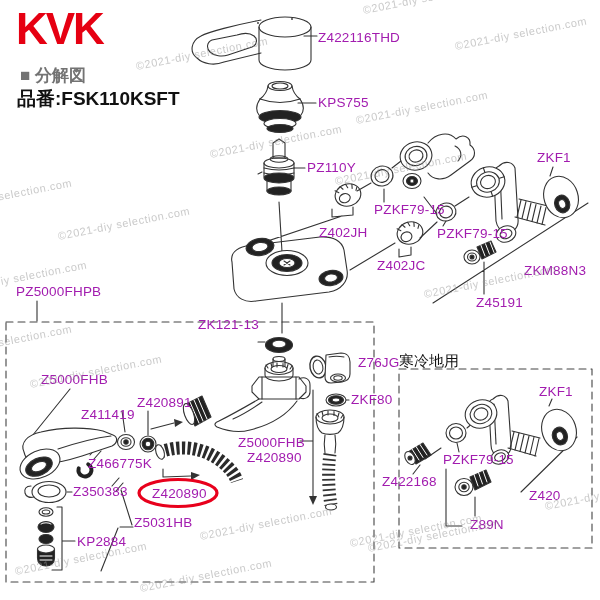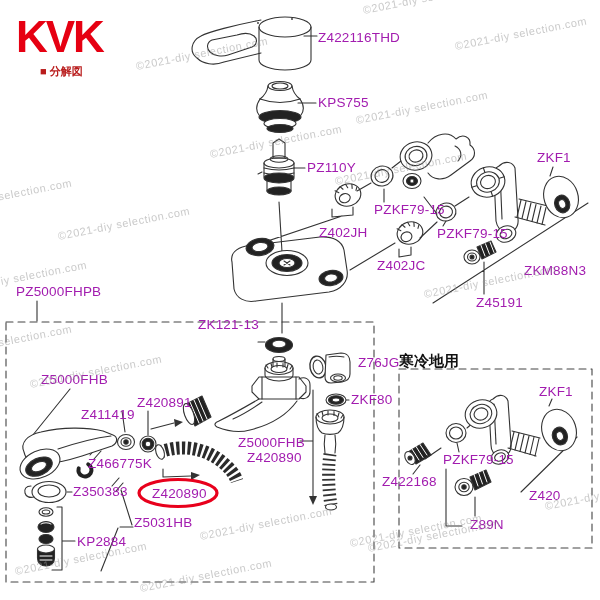--- a/index.html
+++ b/index.html
@@ -2,24 +2,24 @@
 <html><head>
 <meta charset="utf-8">
 <style>
   html,body{margin:0;padding:0;background:#fff;}
   .stage{position:relative;width:600px;height:600px;background:#fff;overflow:hidden;
          font-family:"Liberation Sans", sans-serif;}
   .art{position:absolute;left:0;top:0;}
   .pl{position:absolute;font-size:13.5px;line-height:1.05;color:#a21caf;white-space:nowrap;letter-spacing:.2px;}
   .wm{position:absolute;font-size:11px;color:rgba(150,150,150,.5);transform:rotate(-11deg);
       transform-origin:left center;white-space:nowrap;letter-spacing:.6px;}
-  .logo{position:absolute;left:16px;top:4px;font-size:44px;font-weight:900;letter-spacing:-2px;color:#e60012;margin-top:8px;}
-  .dlabel{position:absolute;left:20px;top:64px;font-size:11px;font-weight:bold;color:#b91c1c;margin-left:20px;}
+  .logo{position:absolute;left:16px;top:4px;font-size:44px;font-weight:900;letter-spacing:-2px;color:#e60012;}
+  .dlabel{position:absolute;left:20px;top:64px;font-size:17px;font-weight:bold;color:#737373;}
   .plabel{position:absolute;left:17px;top:86px;font-size:19px;font-weight:bold;color:#111;}
-  .coldtitle{position:absolute;font-size:15px;font-weight:bold;color:#111;left:399px;top:352px;}
+  .coldtitle{position:absolute;font-size:15px;font-weight:normal;color:#111;left:399px;top:352px;}
 </style>
 </head>
 <body>
 
 <div class="stage">
 
   <svg class="art" width="600" height="600" viewBox="0 0 600 600" fill="none" stroke="#333" stroke-width="1.1" stroke-linecap="round" stroke-linejoin="round">
 
     <rect x="6" y="322" width="368" height="260" stroke="#444" stroke-dasharray="7 5"></rect>
     <rect x="399" y="369" width="193" height="179" stroke="#444" stroke-dasharray="7 5"></rect>
@@ -318,20 +318,21 @@
       <ellipse cx="464" cy="487" rx="9" ry="8.5" fill="#fff"></ellipse>
       <ellipse cx="464" cy="487" rx="5.2" ry="4.8"></ellipse>
       <circle cx="464" cy="487" r="2.2" fill="#222"></circle>
     </g>
 
     <ellipse cx="178" cy="493" rx="39" ry="13.5" stroke="#e8001c" stroke-width="3.2"></ellipse>
   </svg>
 
   <div class="logo">KVK</div>
   <div class="dlabel">■ 分解図</div>
+  <div class="plabel">品番:FSK110KSFT</div>
 
   <span class="pl" style="left:318px;top:31px">Z422116THD</span>
   <span class="pl" style="left:318px;top:96px">KPS755</span>
   <span class="pl" style="left:307px;top:161px">PZ110Y</span>
   <span class="pl" style="left:374px;top:203px">PZKF79-15</span>
   <span class="pl" style="left:319px;top:226px">Z402JH</span>
   <span class="pl" style="left:437px;top:227px">PZKF79-15</span>
   <span class="pl" style="left:377px;top:259px">Z402JC</span>
   <span class="pl" style="left:537px;top:151px">ZKF1</span>
   <span class="pl" style="left:524px;top:264px">ZKM88N3</span>

